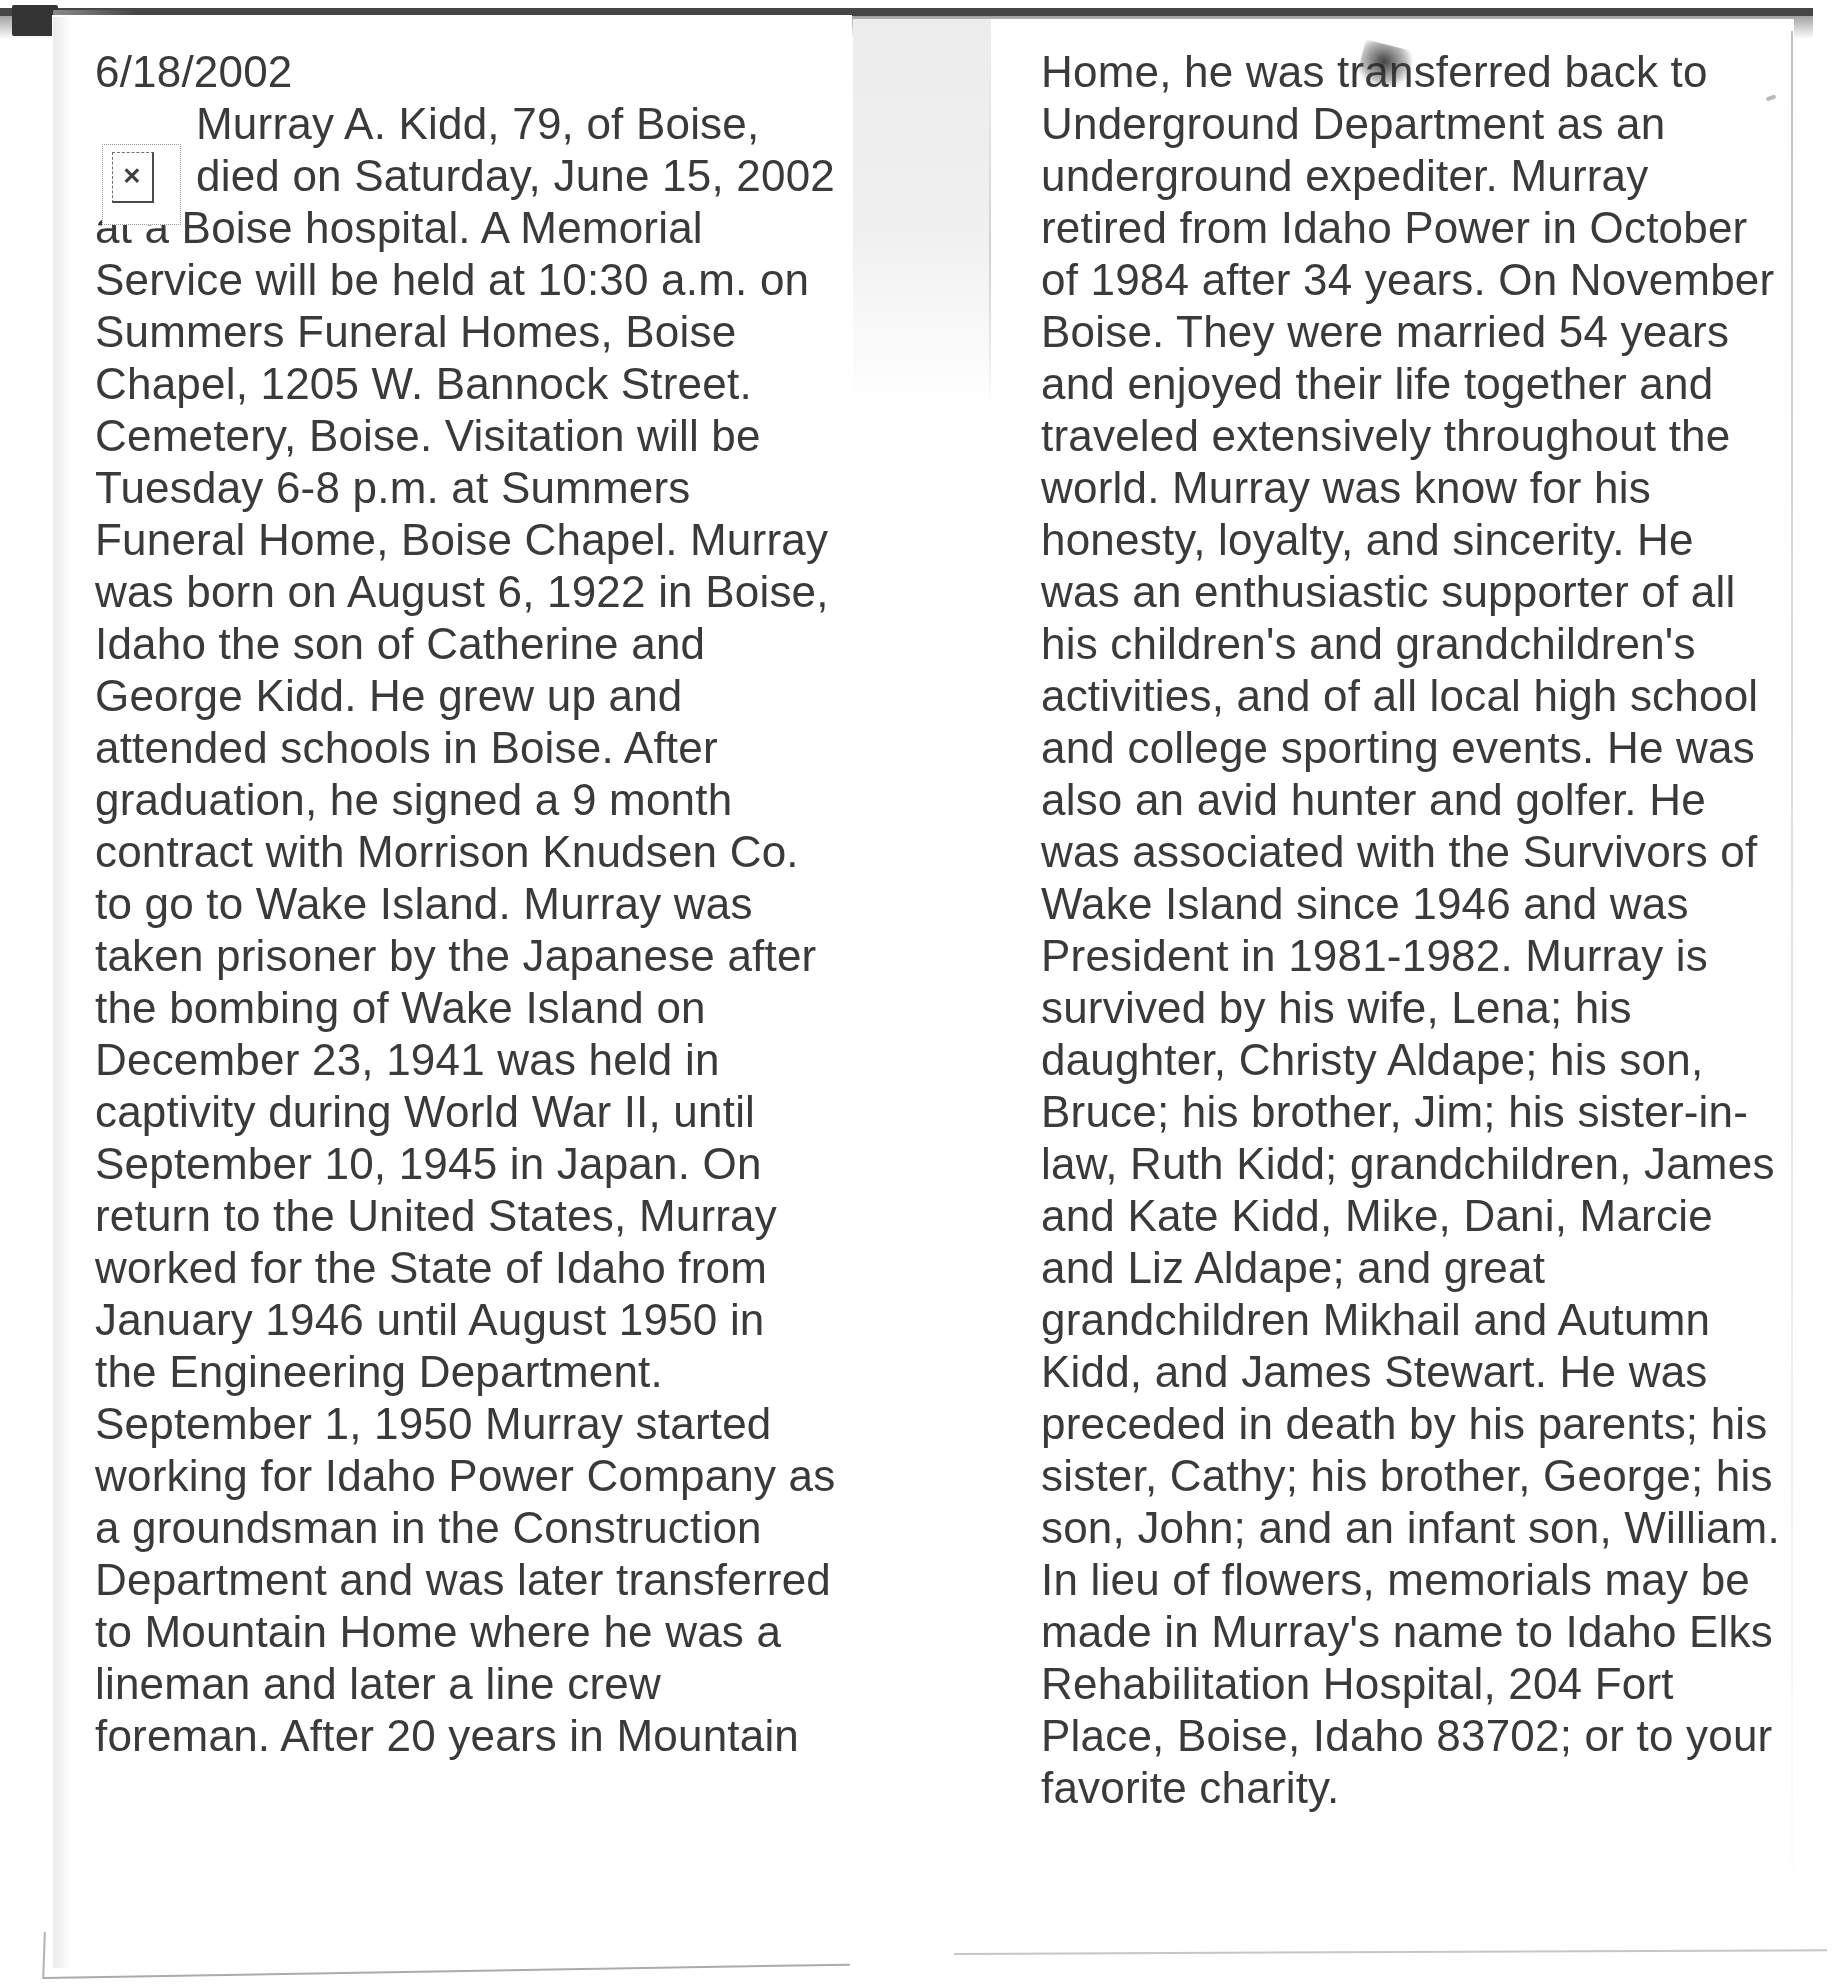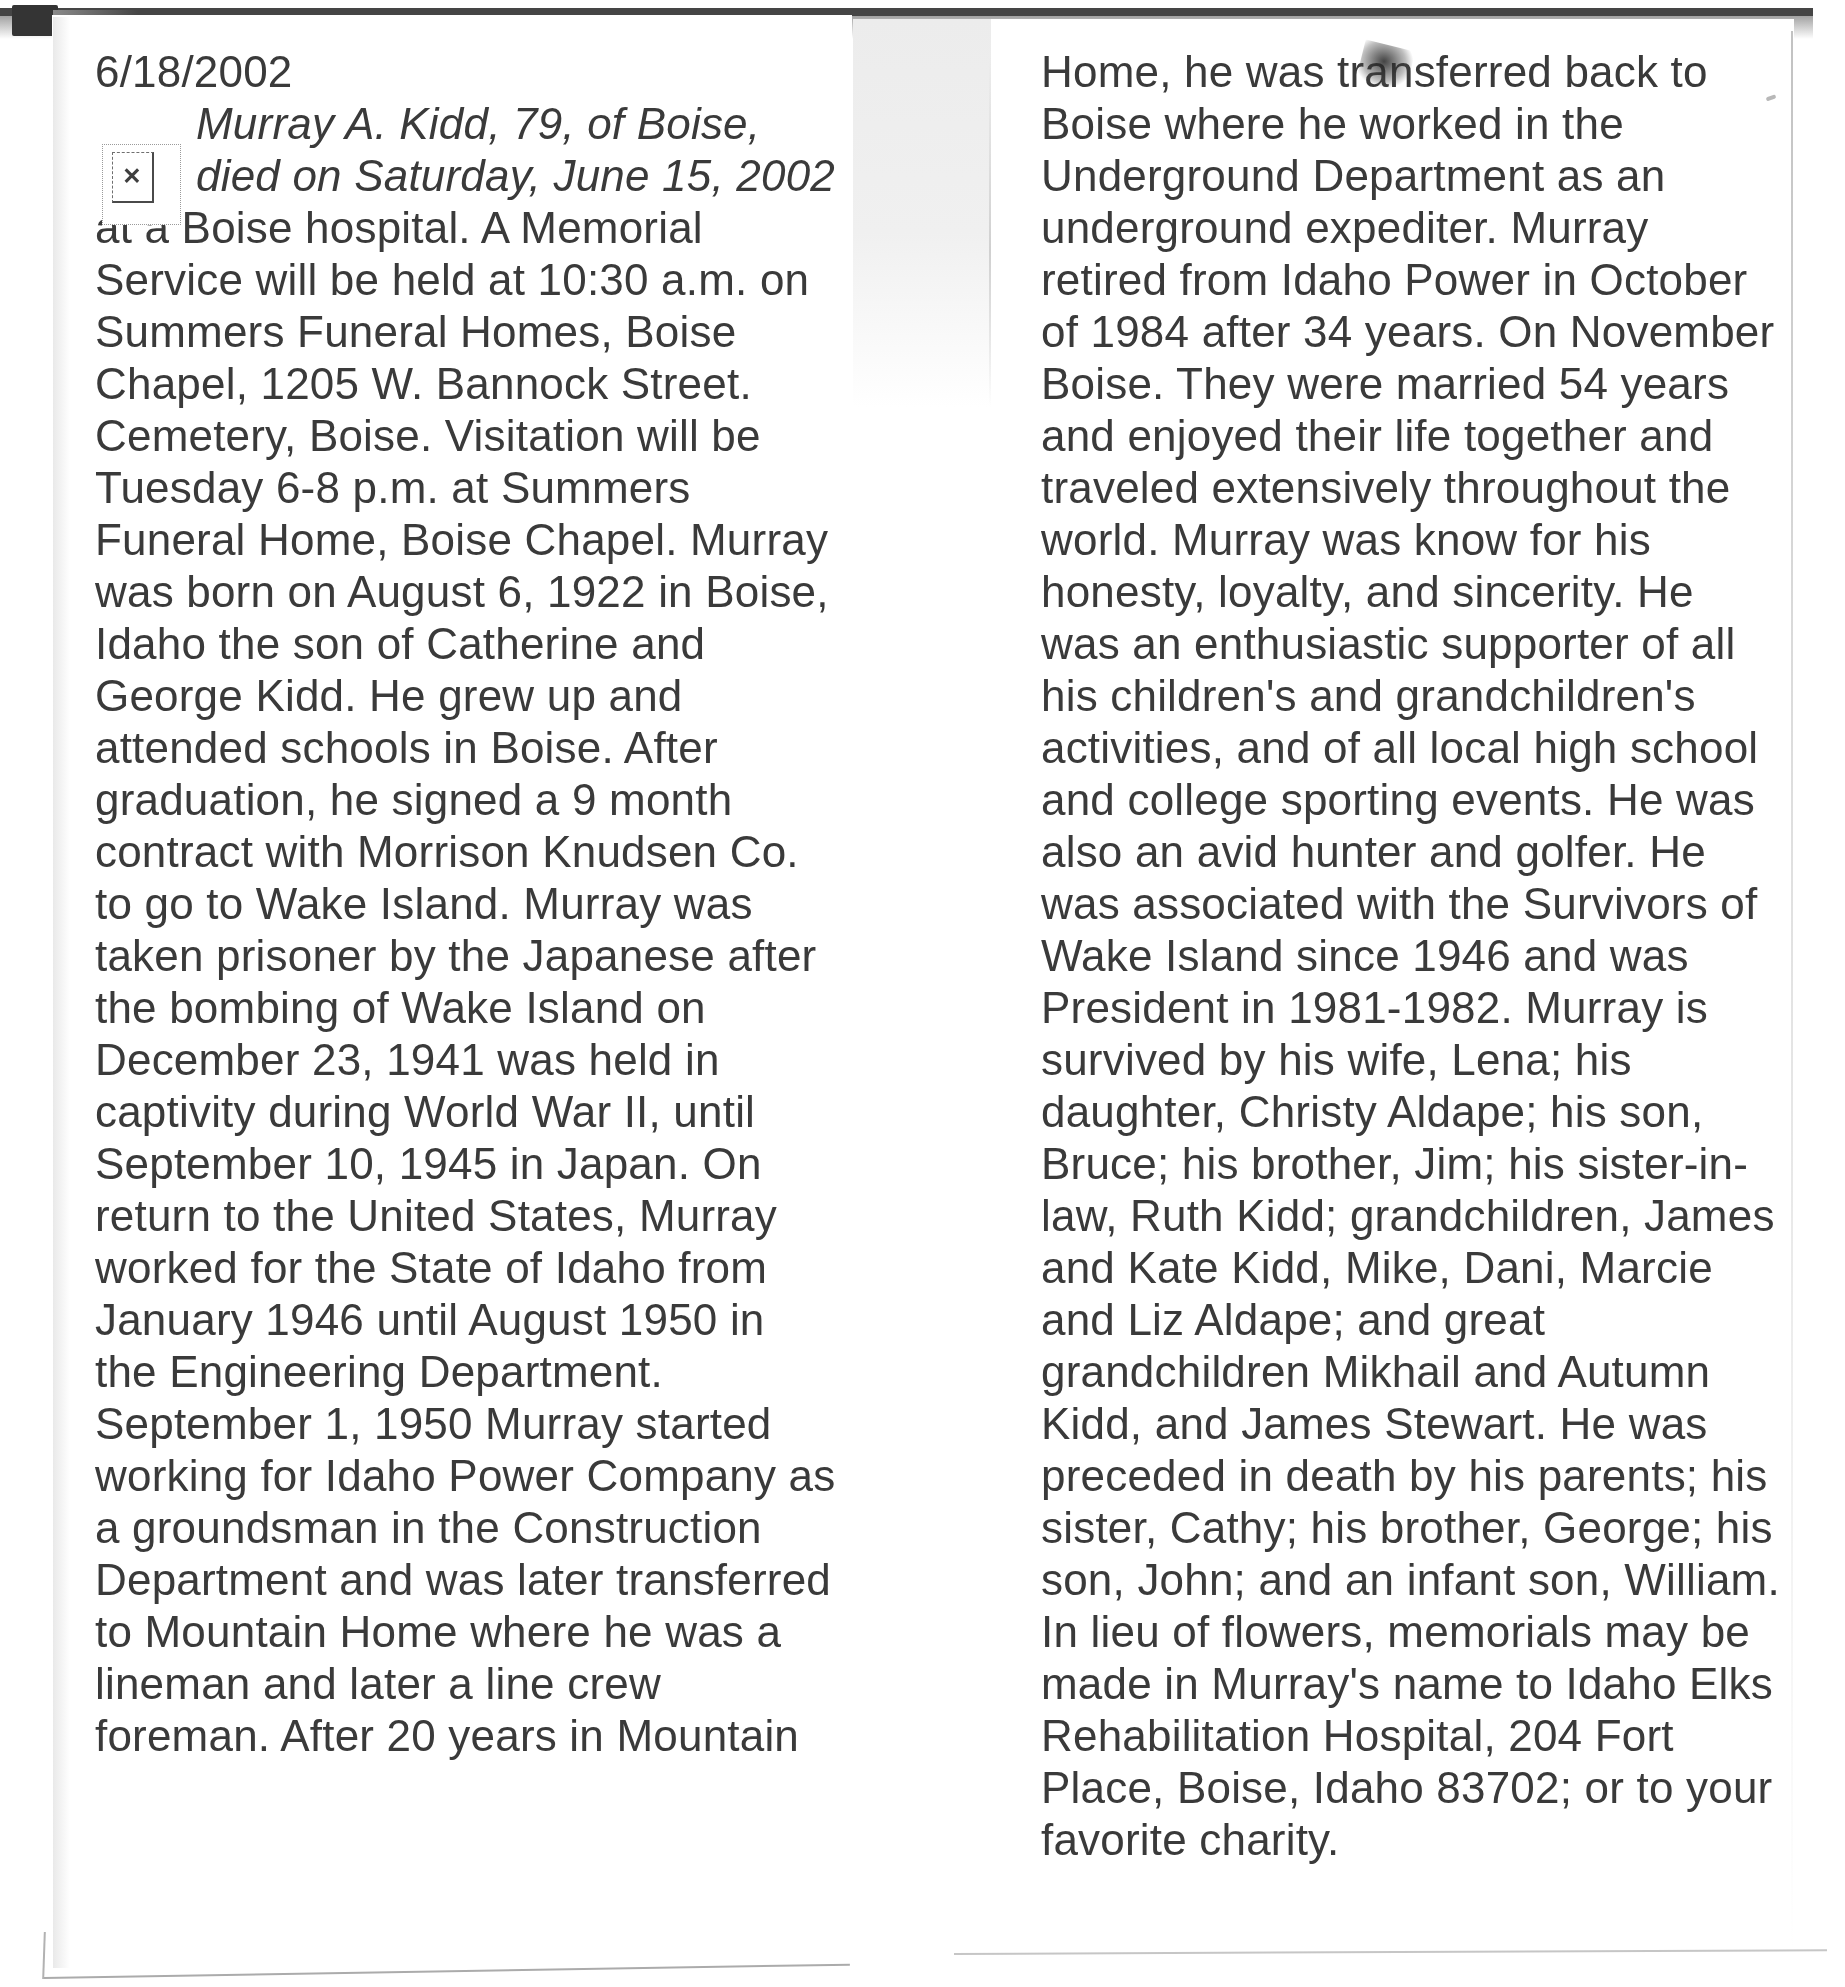--- a/index.html
+++ b/index.html
@@ -30,21 +30,21 @@
   .right-bottom-line{position:absolute;left:954px;top:1953px;width:873px;height:1.9px;background:#c6c6c6;
     transform-origin:left center;transform:rotate(-0.25deg);}
   .left-corner-line{position:absolute;left:43px;top:1932px;width:1.9px;height:47px;background:#b2b2b2;
     transform:rotate(2deg);}
   .paper{position:absolute;background:#ffffff;}
   .paper.left{left:52px;top:15px;width:800px;height:1961px;}
   .paper.right{left:990px;top:19px;width:804px;height:1932px;}
   
   .col{position:absolute;color:#3a3a3a;font-size:44px;letter-spacing:0.2px;}
   .col .line{height:52px;line-height:52px;white-space:nowrap;}
-  .col .line.indent{padding-left:101px;font-style:italic;}
+  .col .line.indent{padding-left:101px;}
   .col.leftcol{left:95px;top:46px;width:767px;}
   .col.rightcol{left:1041px;top:46px;width:757px;}
   
   .broken-img{position:absolute;left:102px;top:144px;width:79px;height:81px;
     border:1.9px dotted #9a9a9a;background:#ffffff;box-sizing:border-box;}
   .broken-img .inner{position:absolute;left:8.5px;top:6.6px;width:42px;height:51px;box-sizing:border-box;
     border-style:dashed solid solid dashed;border-width:1.9px 2.8px 2.8px 1.9px;border-color:#6f6f6f #4a4a4a #4a4a4a #6f6f6f;
     display:flex;align-items:center;justify-content:center;}
   .broken-img .x-glyph{font-size:23px;font-weight:bold;color:#3f3f3f;line-height:1;}
   
@@ -115,21 +115,20 @@
 
   <div class="broken-img">
     <div class="inner">
       <span class="x-glyph">✕</span>
     </div>
   </div>
 
   <div class="col rightcol">
     <div>
         <div class="line">Home, he was transferred back to</div>
-        <div class="line">Boise where he worked in the</div>
         <div class="line">Underground Department as an</div>
         <div class="line">underground expediter. Murray</div>
         <div class="line">retired from Idaho Power in October</div>
         <div class="line">of 1984 after 34 years. On November</div>
         <div class="line">Boise. They were married 54 years</div>
         <div class="line">and enjoyed their life together and</div>
         <div class="line">traveled extensively throughout the</div>
         <div class="line">world. Murray was know for his</div>
         <div class="line">honesty, loyalty, and sincerity. He</div>
         <div class="line">was an enthusiastic supporter of all</div>

